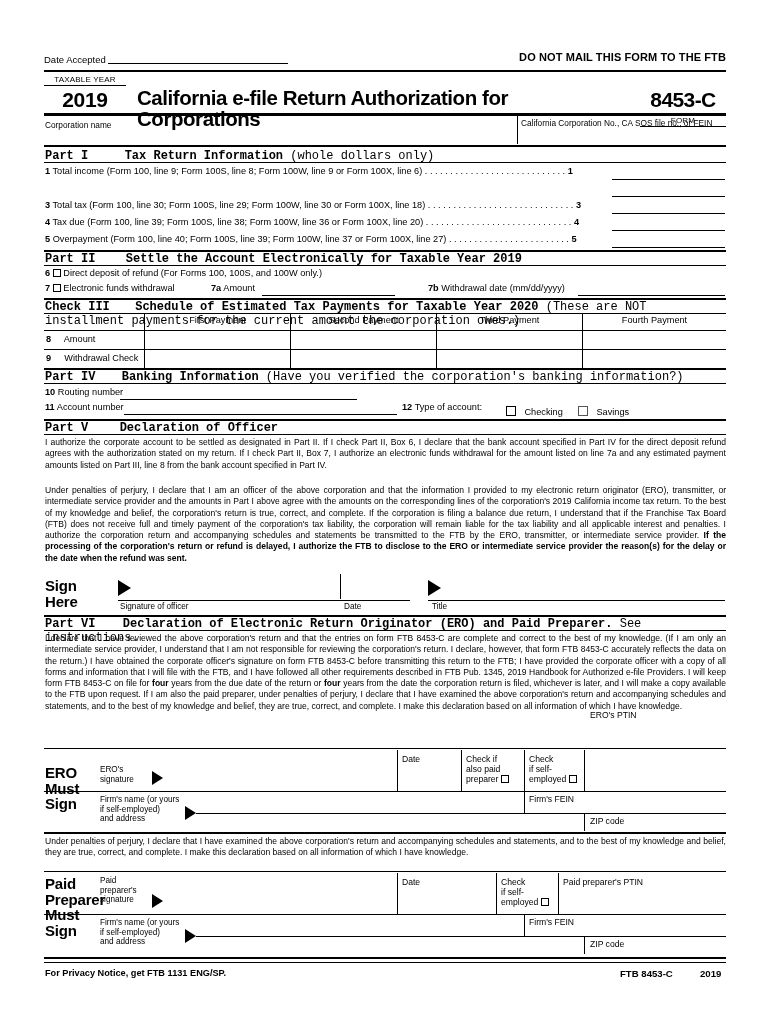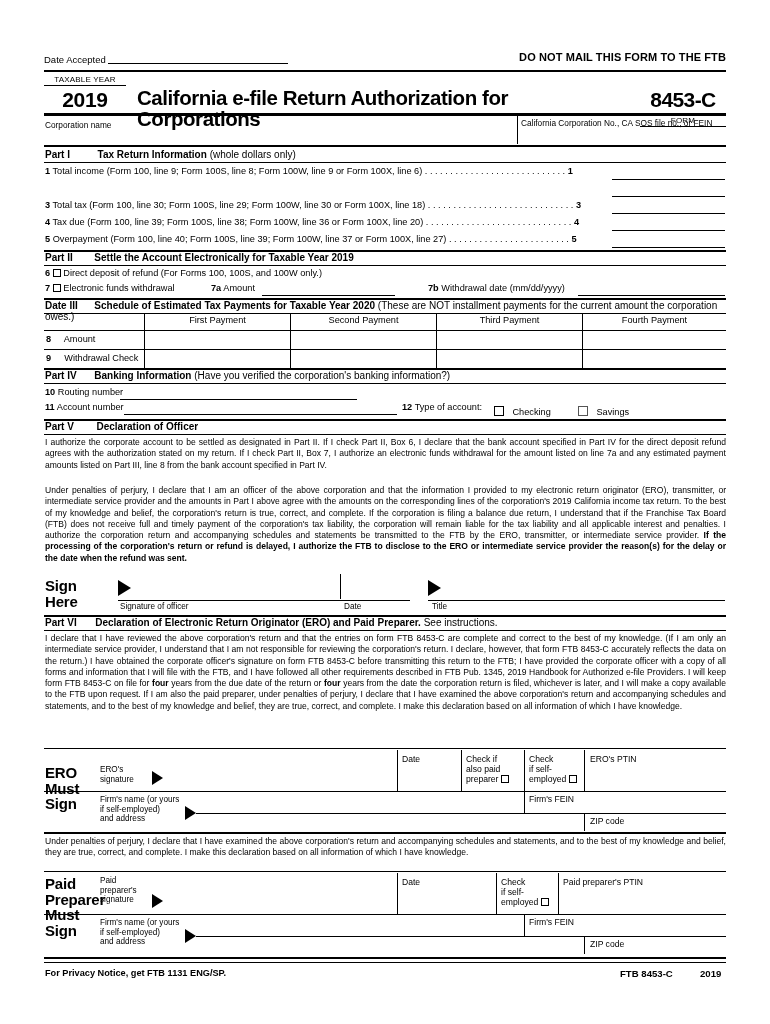--- a/index.html
+++ b/index.html
@@ -43,21 +43,21 @@
     font-size: 8px; text-align: center; letter-spacing: .2px;
     border-bottom: 1px solid #000; padding-bottom: 1px;
   }
   .form-val {
     font-size: 21px; font-weight: bold; text-align: center;
     letter-spacing: -0.6px; line-height: 1;
   }
   .small-lbl { font-size: 8.3px; }
 
   
-  .part-bar { font-size: 10px; }
+  .part-bar { font-size: 12px; font-family: Liberation Mono, monospace; }
   .part-bar .pnum { font-weight: bold; }
   .part-bar .ptitle { font-weight: bold; }
   .part-bar .pnote { font-weight: normal; }
 
   
   .line-txt { font-size: 9.2px; }
   .lnum { font-weight: bold; }
   .para {
     font-size: 8.55px; line-height: 11.3px; text-align: justify;
   }
@@ -199,21 +199,21 @@
   <div class="abs fill" style="left:262px; top:283px; width:133px; height:13px;"></div>
   <div class="abs line-txt" style="left:428px; top:283px;">
     <span class="lnum">7b</span>
     <span>Withdrawal date (mm/dd/yyyy)</span>
   </div>
   <div class="abs fill" style="left:578px; top:283px; width:147px; height:13px;"></div>
 
   <div class="abs hr2" style="left:44px; top:298px; width:682px;"></div>
 
   <div class="abs part-bar" style="left:45px; top:300px; width:680px;">
-    <span class="pnum">Date III</span>
+    <span class="pnum">Check III</span>
     <span style="display:inline-block; width:11px;"></span>
     <span class="ptitle">Schedule of Estimated Tax Payments for Taxable Year 2020</span>
     <span class="pnote">(These are NOT installment payments for the current amount the corporation owes.)</span>
   </div>
   <div class="abs hr" style="left:44px; top:313px; width:682px;"></div>
 
   <div class="abs" style="left:44px; top:313px; width:682px; height:56px;">
 
     <div style="position:absolute; left:101px; top:2px; width:145px;" class="tbl-hdr">First Payment</div>
     <div style="position:absolute; left:247px; top:2px; width:145px;" class="tbl-hdr">Second Payment</div>
@@ -267,21 +267,21 @@
   <div class="abs line-txt" style="left:45px; top:402px;">
     <span class="lnum">11</span>
     <span>Account number</span>
   </div>
   <div class="abs fill" style="left:124px; top:402px; width:273px; height:13px;"></div>
 
   <div class="abs line-txt" style="left:402px; top:402px;">
     <span class="lnum">12</span>
     <span>Type of account:</span>
   </div>
-  <div class="abs" style="left:494px; top:401px;">
+  <div class="abs" style="left:506px; top:401px;">
     <span class="cbx" style="width:10px;height:10px;"></span>
     <span class="line-txt" style="margin-left:4px;">Checking</span>
   </div>
   <div class="abs" style="left:578px; top:401px;">
     <span class="cbx cbx-lt" style="width:10px;height:10px;"></span>
     <span class="line-txt" style="margin-left:4px;">Savings</span>
   </div>
 
   <div class="abs hr2" style="left:44px; top:419px; width:682px;"></div>
 
@@ -352,21 +352,21 @@
   </div>
 
   <div class="abs" style="left:524px; top:750px; width:1px; height:41px; background:#000;"></div>
   <div class="abs tiny2" style="left:529px; top:754px;">
     <div>Check</div>
     <div>if self-</div>
     <div><span>employed</span> <span class="cbx"></span></div>
   </div>
 
   <div class="abs" style="left:584px; top:750px; width:1px; height:41px; background:#000;"></div>
-  <div class="abs tiny2" style="left:590px; top:754px;">ERO's PTIN</div>
+  <div class="abs tiny2" style="left:590px; top:710px;">ERO's PTIN</div>
   <div class="abs" style="left:588px; top:765px; width:136px; height:25px;"></div>
 
   <div class="abs hr" style="left:132px; top:791px; width:594px;"></div>
   <div class="abs hr" style="left:44px; top:791px; width:88px;"></div>
 
   <div class="abs tiny" style="left:100px; top:795px;">
     <div>Firm's name (or yours</div>
     <div>if self-employed)</div>
     <div>and address</div>
   </div>

